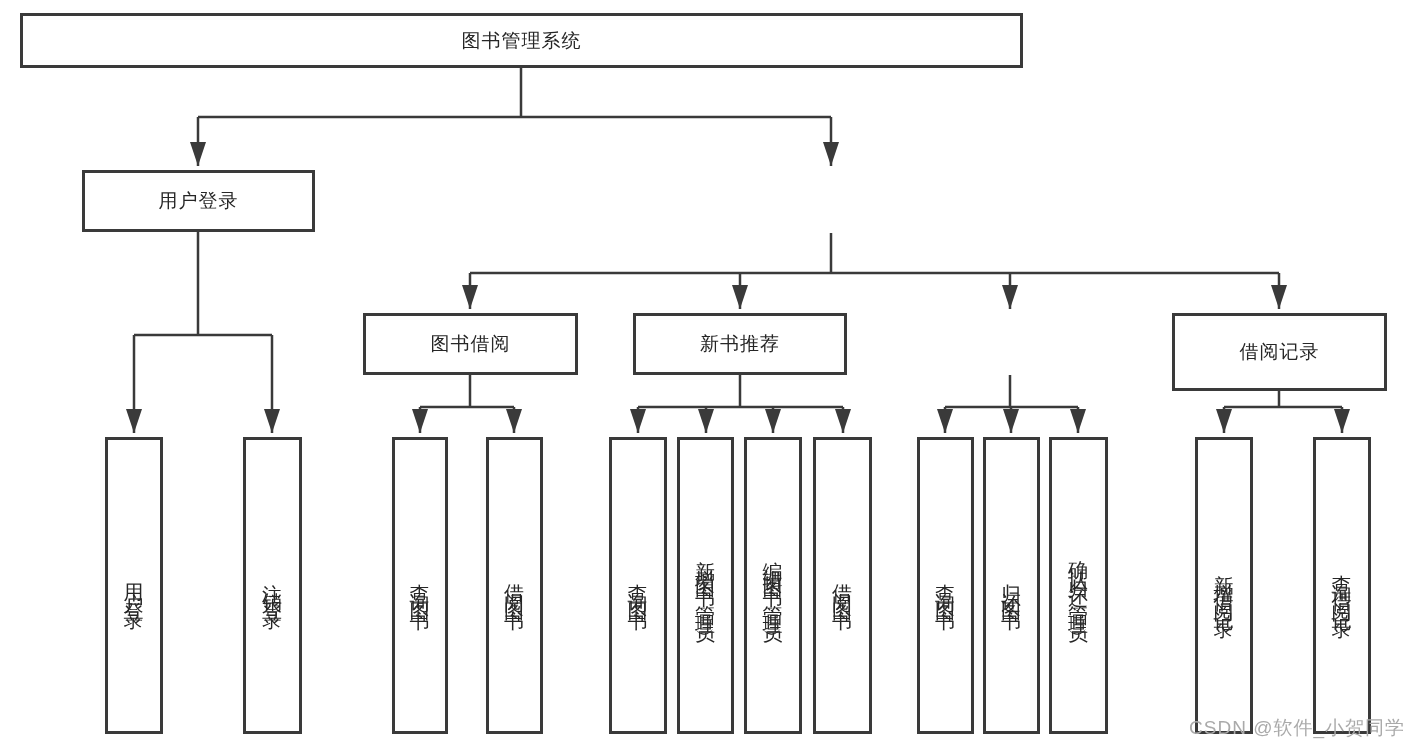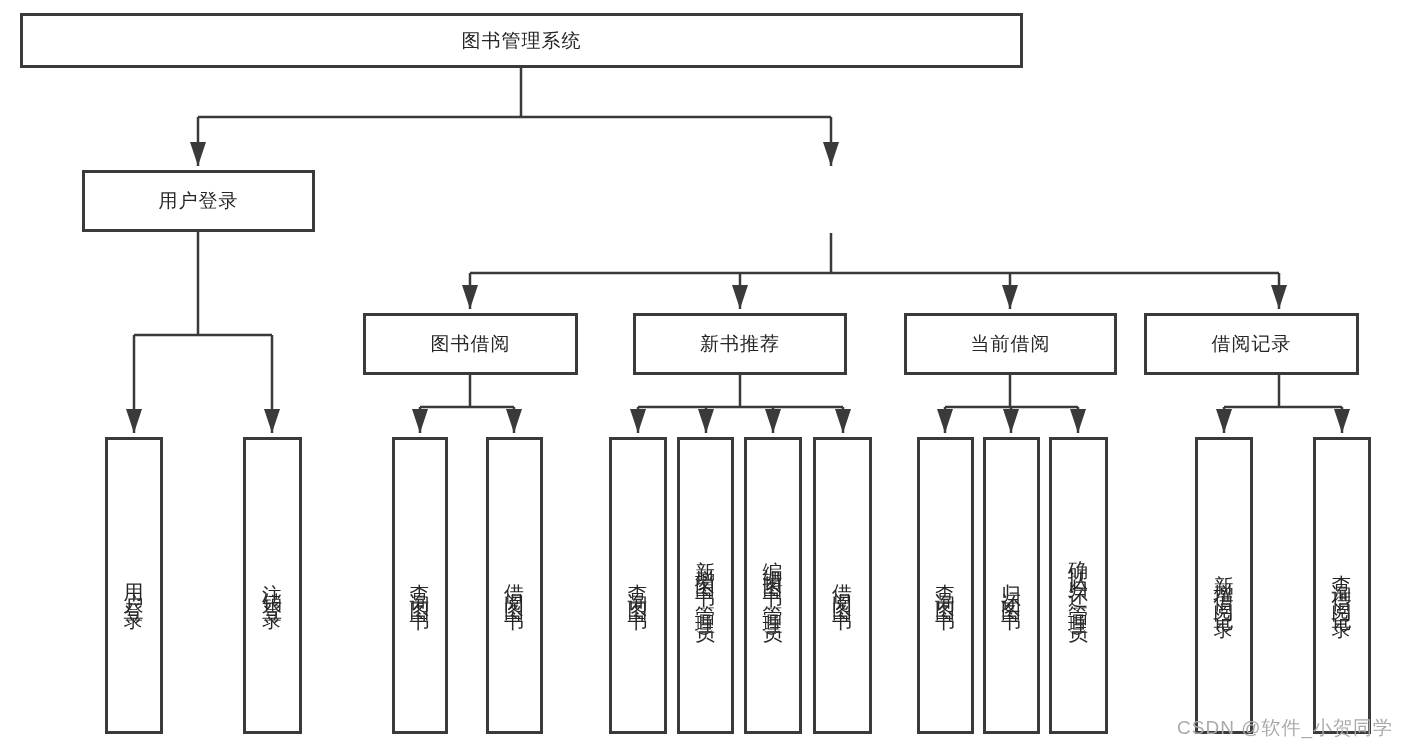--- a/index.html
+++ b/index.html
@@ -23,21 +23,21 @@
   .node.h{font-size:19px;letter-spacing:1px;white-space:nowrap;}
   .node.v{
     writing-mode:vertical-rl;
     text-orientation:mixed;
     font-size:20px;
     letter-spacing:9px;
     line-height:1;
   }
   .watermark{
     position:absolute;
-    right:12px;bottom:6px;
+    right:0;bottom:6px;
     font-size:19px;
     letter-spacing:1px;
     color:var(--wm,#aaaaaa);
     z-index:5;
     white-space:nowrap;
   }
 </style>
 </head>
 <body>
 
@@ -89,24 +89,21 @@
   <div class="node h" style="left:82px;top:170px;width:233px;height:62px">
     <span>用户登录</span>
   </div>
 
   <div class="node h" style="left:363px;top:313px;width:215px;height:62px">
     <span>图书借阅</span>
   </div>
   <div class="node h" style="left:633px;top:313px;width:214px;height:62px">
     <span>新书推荐</span>
   </div>
-  <div class="node h" style="left:904px;top:313px;width:213px;height:62px">
-    <span>当前借阅</span>
-  </div>
-  <div class="node h" style="left:1144px;top:313px;width:215px;height:62px">
+  <div class="node h" style="left:1172px;top:313px;width:215px;height:78px">
     <span>借阅记录</span>
   </div>
 
   <div class="node v" style="left:105px;top:437px;width:58px;height:297px">
     <span>用户登录</span>
   </div>
   <div class="node v" style="left:243px;top:437px;width:59px;height:297px">
     <span>注销登录</span>
   </div>
 

